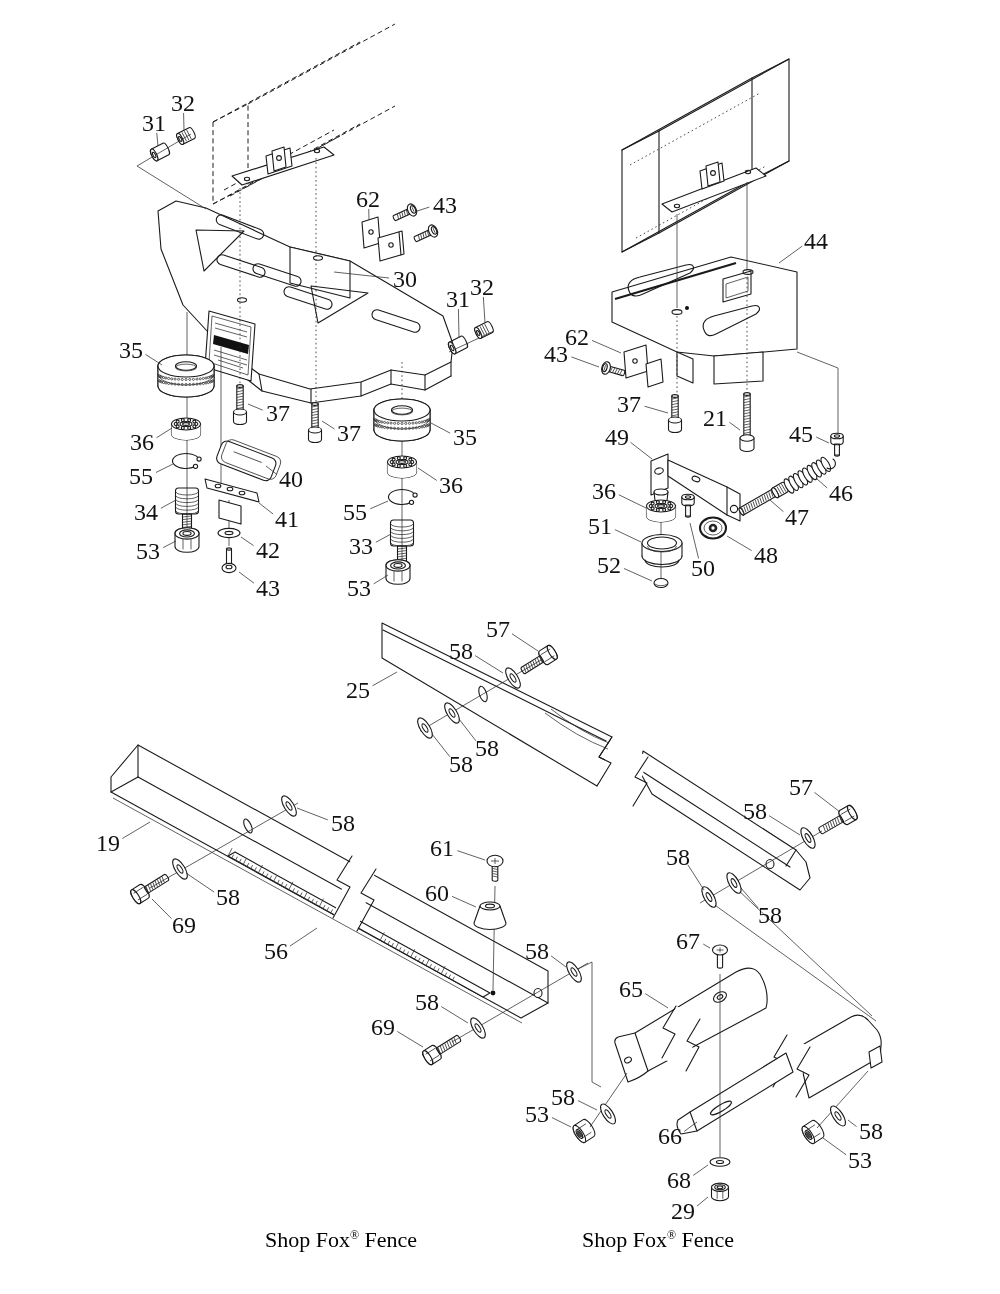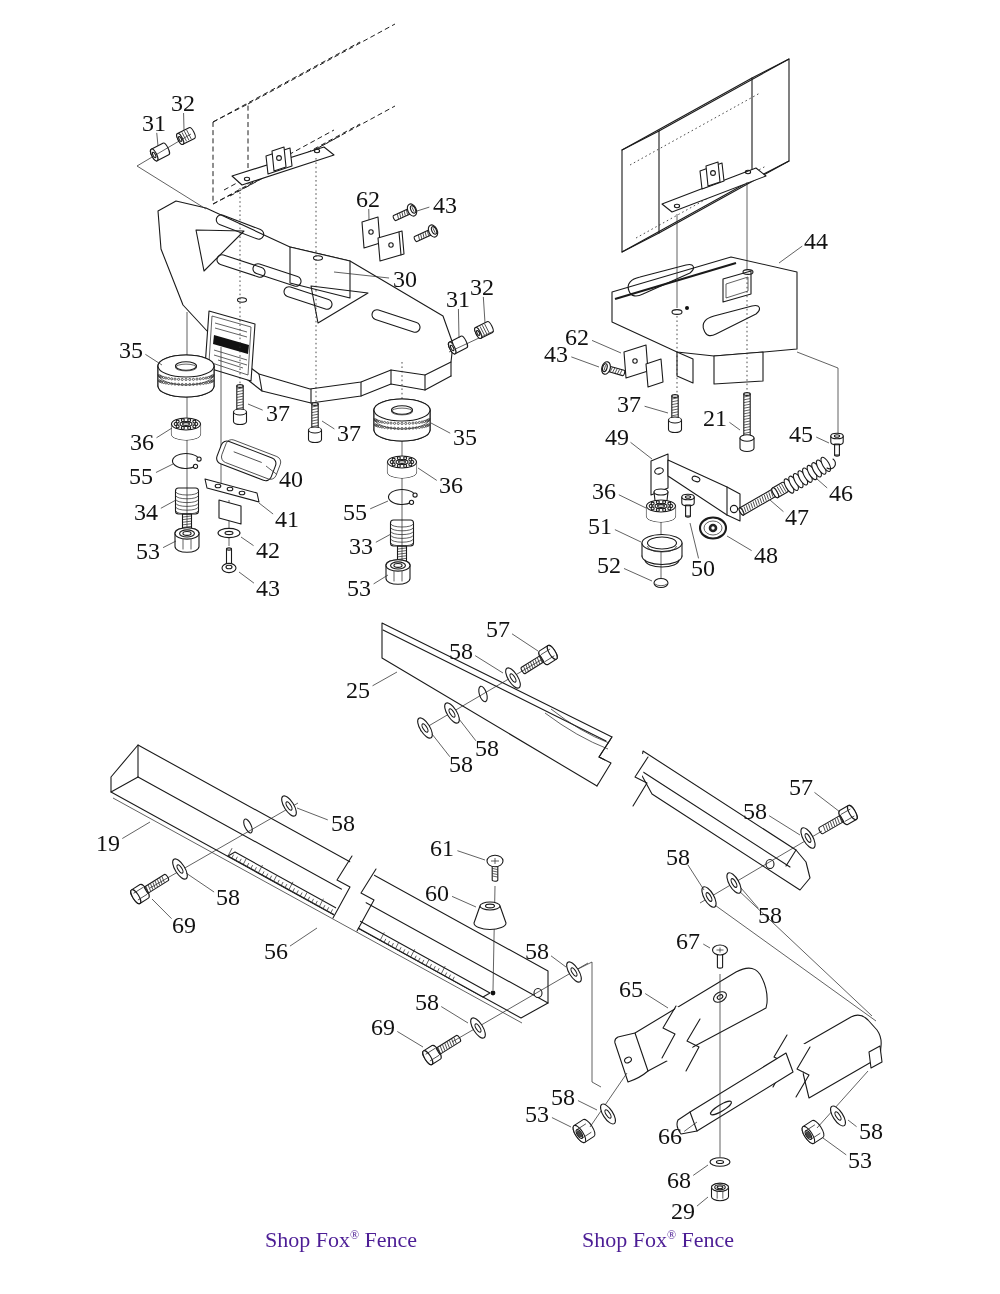--- a/index.html
+++ b/index.html
@@ -8,21 +8,21 @@
   svg{position:absolute;left:0;top:0;}
   .ink  {stroke:#1a1a1a;fill:none;stroke-width:1.1;stroke-linejoin:round;stroke-linecap:round;}
   .inkf {stroke:#1a1a1a;fill:#ffffff;stroke-width:1.1;stroke-linejoin:round;stroke-linecap:round;}
   .inkh {stroke:#1a1a1a;fill:#ffffff;stroke-width:2.1;stroke-linejoin:round;}
   .thin {stroke:#2e2e2e;fill:none;stroke-width:0.75;}
   .dot  {stroke:#2e2e2e;fill:none;stroke-width:0.85;stroke-dasharray:1.6 2.8;}
   .dash {stroke:#1f1f1f;fill:none;stroke-width:1;stroke-dasharray:5 3.2;}
   .gap  {fill:#ffffff;stroke:none;}
   .dk   {fill:#111;stroke:none;}
   text.callout{font-family:"Liberation Serif",serif;font-size:24px;fill:#121212;}
-  .caption{position:absolute;transform:translateX(-50%);font-size:22px;color:#4c1d95;white-space:nowrap;}
+  .caption{position:absolute;transform:translateX(-50%);font-size:22px;color:#000000;white-space:nowrap;}
   .caption sup{font-size:12px;}
 </style>
 </head>
 <body>
 
 <div class="stage">
 <svg id="fig" viewBox="0 0 1000 1294" width="1000" height="1294">
 
   <g id="bodies">
 

